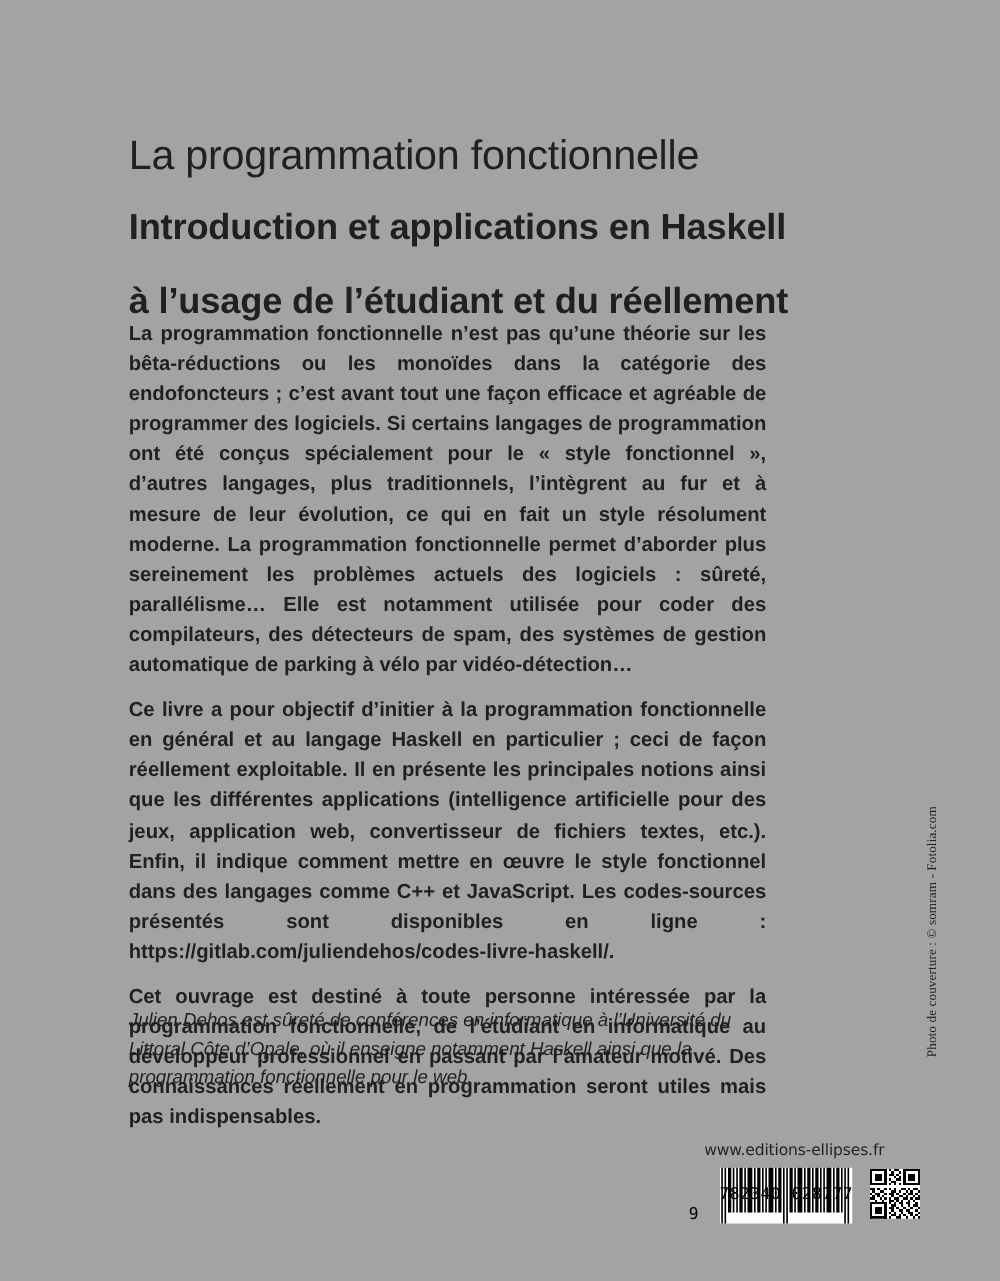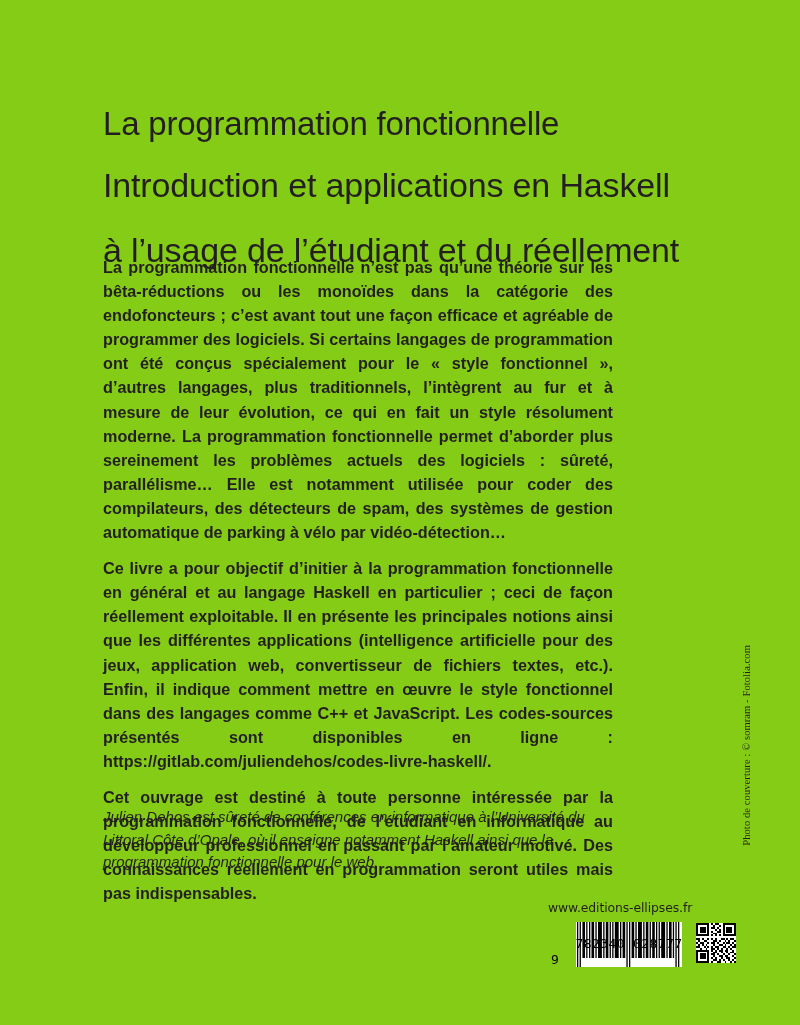--- a/index.html
+++ b/index.html
@@ -11,21 +11,21 @@
 
   body {
     font-family: "Liberation Sans", sans-serif;
     color: #231f20;
   }
 
   #page {
     position: relative;
     width: 800px;
     height: 1025px;
-    background: #84cc16;
+    background: #a3a3a3;
     overflow: hidden;
   }
 
   
   #title-block {
     position: absolute;
     left: 103px;
     top: 106px;
     width: 520px;
   }
@@ -34,22 +34,22 @@
     font-size: 33px;
     font-weight: 300;
     letter-spacing: -0.2px;
     line-height: 1.08;
     margin: 0 0 8px 0;
     color: #231f20;
     white-space: nowrap;
   }
 
   .subtitle-line {
-    font-size: 34px;
-    font-weight: 400;
+    font-size: 29px;
+    font-weight: 700;
     letter-spacing: -0.15px;
     line-height: 1.28;
     color: #231f20;
     white-space: nowrap;
     margin-top: 22px;
   }
 
   
   #body-copy {
     position: absolute;
@@ -109,22 +109,23 @@
     left: 548px;
     top: 900px;
     width: 200px;
   }
 
   #publisher-url {
     font-family: "DejaVu Sans", sans-serif;
     font-size: 12.4px;
     font-weight: 400;
     color: #231f20;
+    text-align: center;
     width: 175px;
-    margin: 0 0 7px 0;
+    margin: 12px 0 7px 0;
     letter-spacing: -0.1px;
   }
 
   #barcode-row {
     position: relative;
     height: 50px;
   }
 
   #isbn-digit-lead {
     position: absolute;

